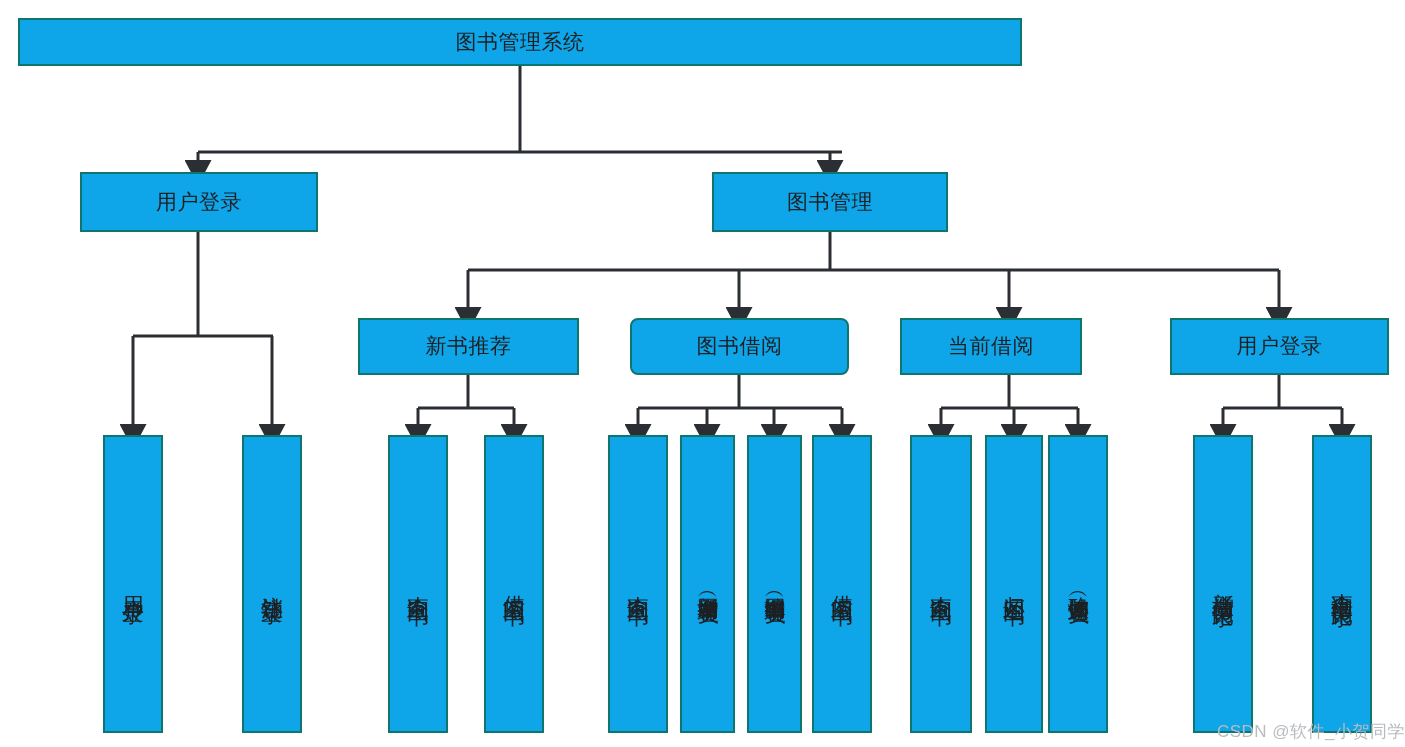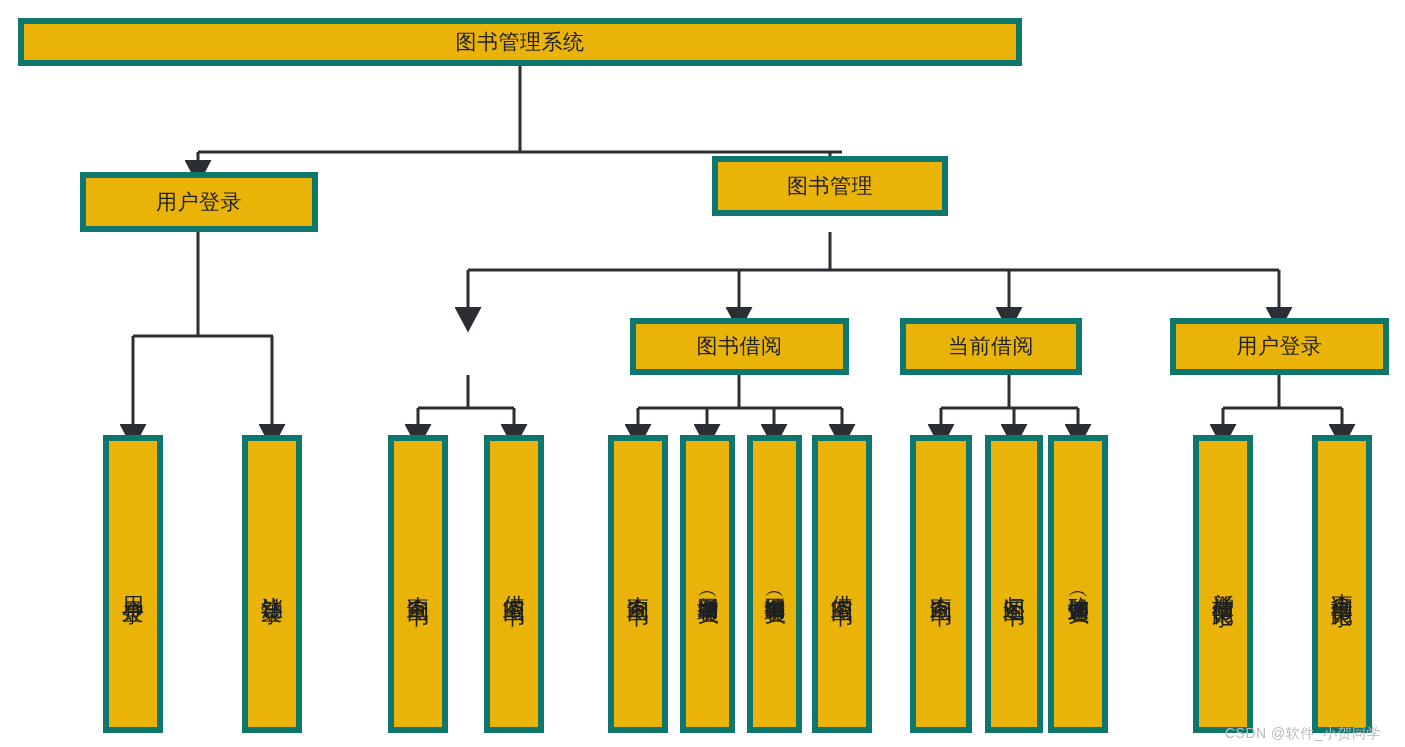--- a/index.html
+++ b/index.html
@@ -22,22 +22,22 @@
     position: absolute;
     left: 0;
     top: 0;
     width: 1405px;
     height: 747px;
     display: block;
   }
   .node {
     position: absolute;
     box-sizing: border-box;
-    border: 6px solid #0f766e;
-    background: #eab308;
+    border: 2px solid #0f766e;
+    background: #0ea5e9;
     display: flex;
     align-items: center;
     justify-content: center;
     color: #1d2023;
     line-height: 1.18;
     text-align: right;
   }
   .node.horizontal {
     font-size: 21px;
     letter-spacing: 0.5px;
@@ -51,23 +51,23 @@
   }
   .node.vertical.tight {
     letter-spacing: 1px;
     font-size: 21px;
   }
   .node-root {
     font-size: 22px;
   }
   .watermark {
     position: absolute;
-    right: 24px;
+    right: 0;
     bottom: 4px;
-    font-size: 14px;
+    font-size: 17px;
     color: #b9bcbf;
     letter-spacing: 0.5px;
     white-space: nowrap;
     pointer-events: none;
   }
 </style>
 </head>
 <body>
 
 <div id="diagram-root">
@@ -119,24 +119,25 @@
       <path d="M1223,408 L1342,408"></path>
       <path d="M1223,408 L1223,427" marker-end="url(#arrowhead)"></path>
       <path d="M1342,408 L1342,427" marker-end="url(#arrowhead)"></path>
     </g>
   </svg>
 
   <div class="node horizontal node-root" style="left:18px; top:18px; width:1004px; height:48px;">图书管理系统</div>
 
   <div class="node horizontal" style="left:80px; top:172px; width:238px; height:60px;">用户登录</div>
 
-  <div class="node horizontal" style="left:712px; top:156px; width:236px; height:60px;">图书管理</div>
+  <div class="node horizontal" style="left:712px; top:172px; width:236px; height:60px;">图书管理</div>
 
+  <div class="node horizontal" style="left:358px; top:318px; width:221px; height:57px;">新书推荐</div>
 
-  <div class="node horizontal" style="left:630px; top:318px; width:219px; height:57px;">图书借阅</div>
+  <div class="node horizontal" style="left:630px; top:318px; width:219px; height:57px;border-radius:8px;">图书借阅</div>
 
   <div class="node horizontal" style="left:900px; top:318px; width:182px; height:57px;">当前借阅</div>
 
   <div class="node horizontal" style="left:1170px; top:318px; width:219px; height:57px;">用户登录</div>
 
   <div class="node vertical" style="left:103px; top:435px; width:60px; height:298px;">用户登录</div>
 
   <div class="node vertical" style="left:242px; top:435px; width:60px; height:298px;">注销登录</div>
 
   <div class="node vertical" style="left:388px; top:435px; width:60px; height:298px;">查询图书</div>

